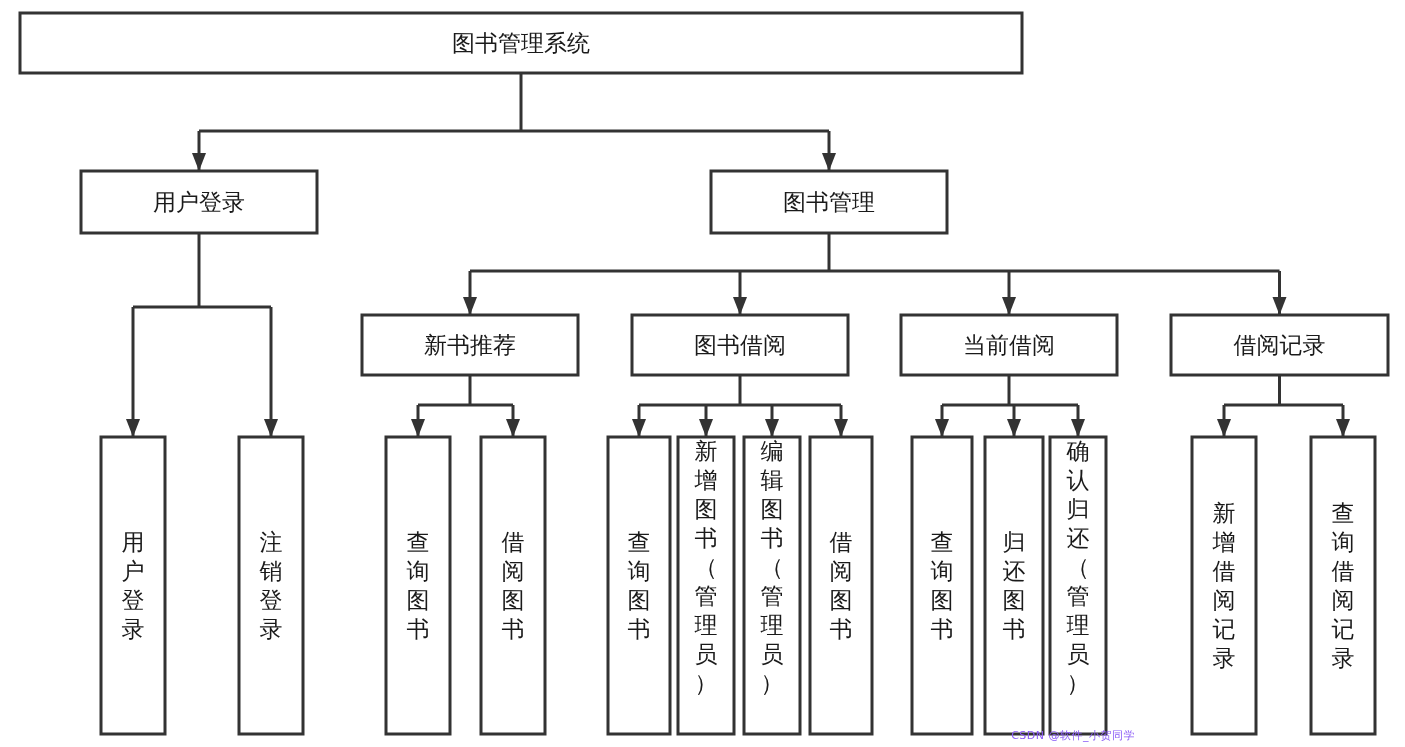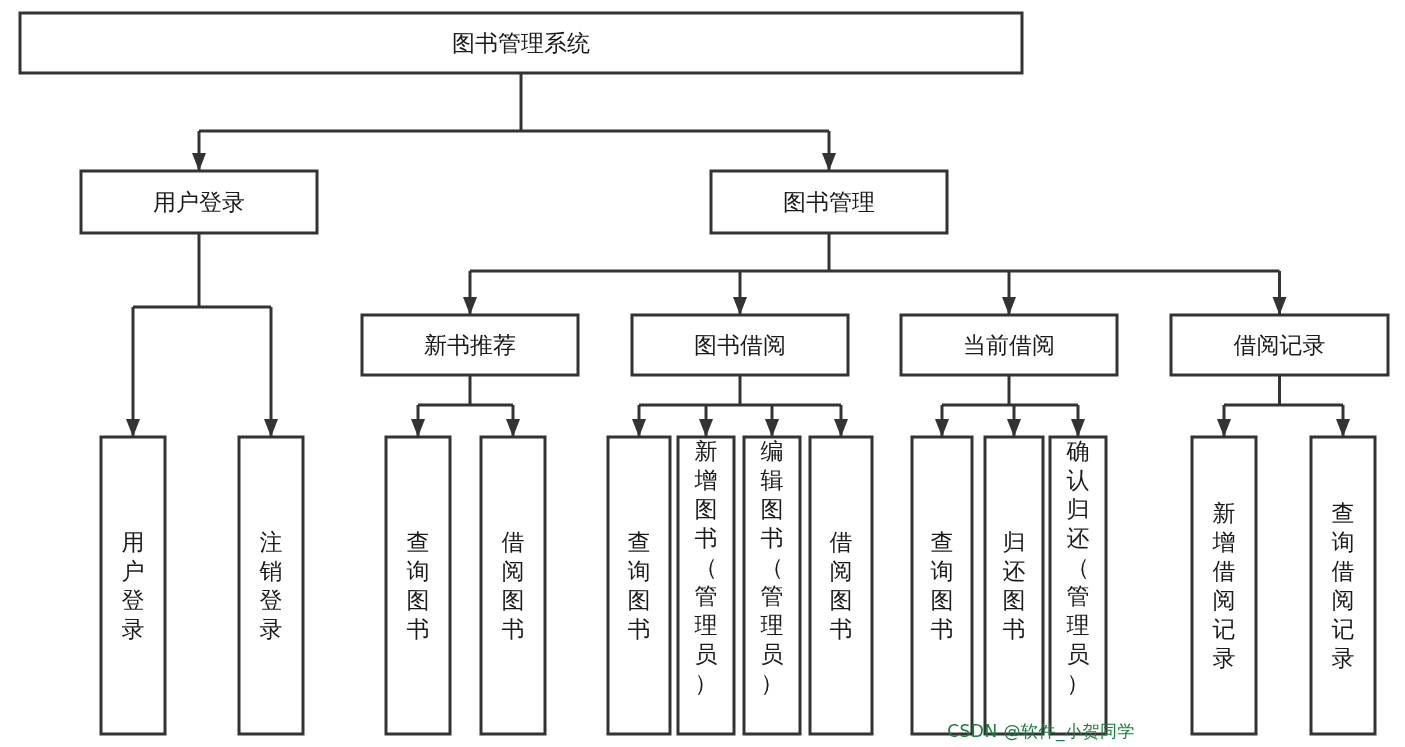--- a/index.html
+++ b/index.html
@@ -51,22 +51,22 @@
   }
   .arrow-head {
     fill: #333333;
     stroke: none;
   }
   .watermark {
     position: absolute;
     right: 8px;
     bottom: 4px;
     font-family: "DejaVu Sans", "Liberation Sans", sans-serif;
-    font-size: 17px;
-    color: #15803d;
+    font-size: 11px;
+    color: #8b5cf6;
     letter-spacing: 0.5px;
     white-space: nowrap;
     user-select: none;
   }
 </style>
 </head>
 <body>
 
 <div id="diagram-root">
   <svg class="flow" viewBox="0 0 1405 747" xmlns="http://www.w3.org/2000/svg">

